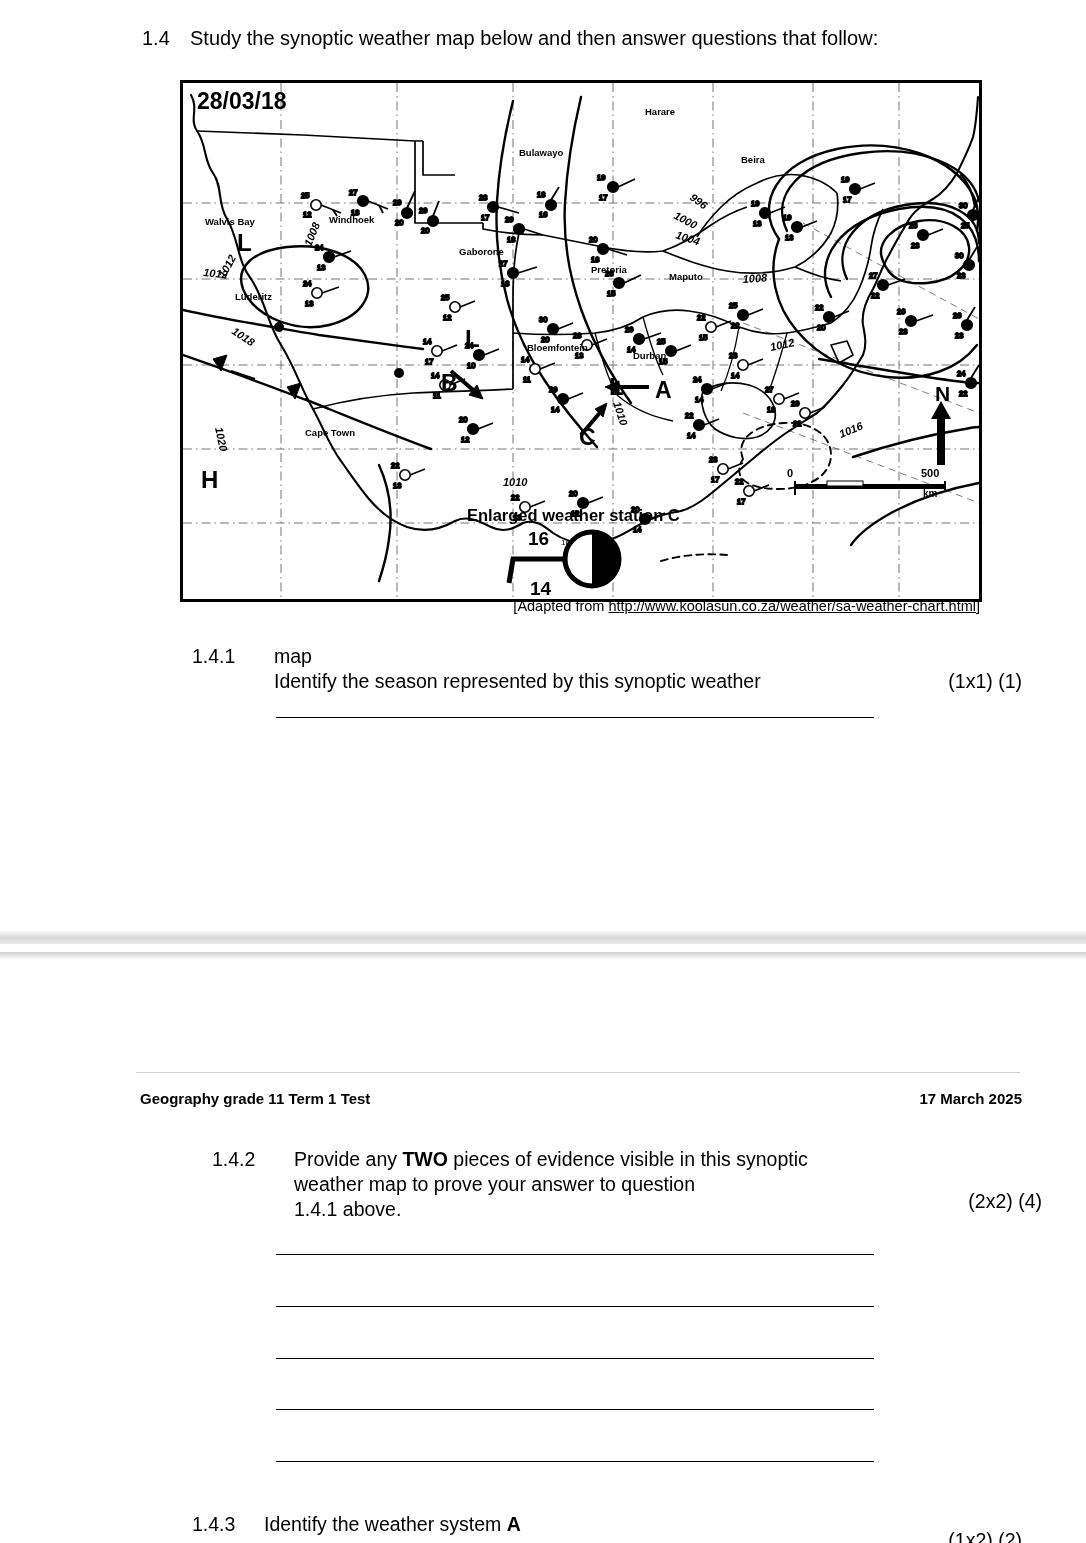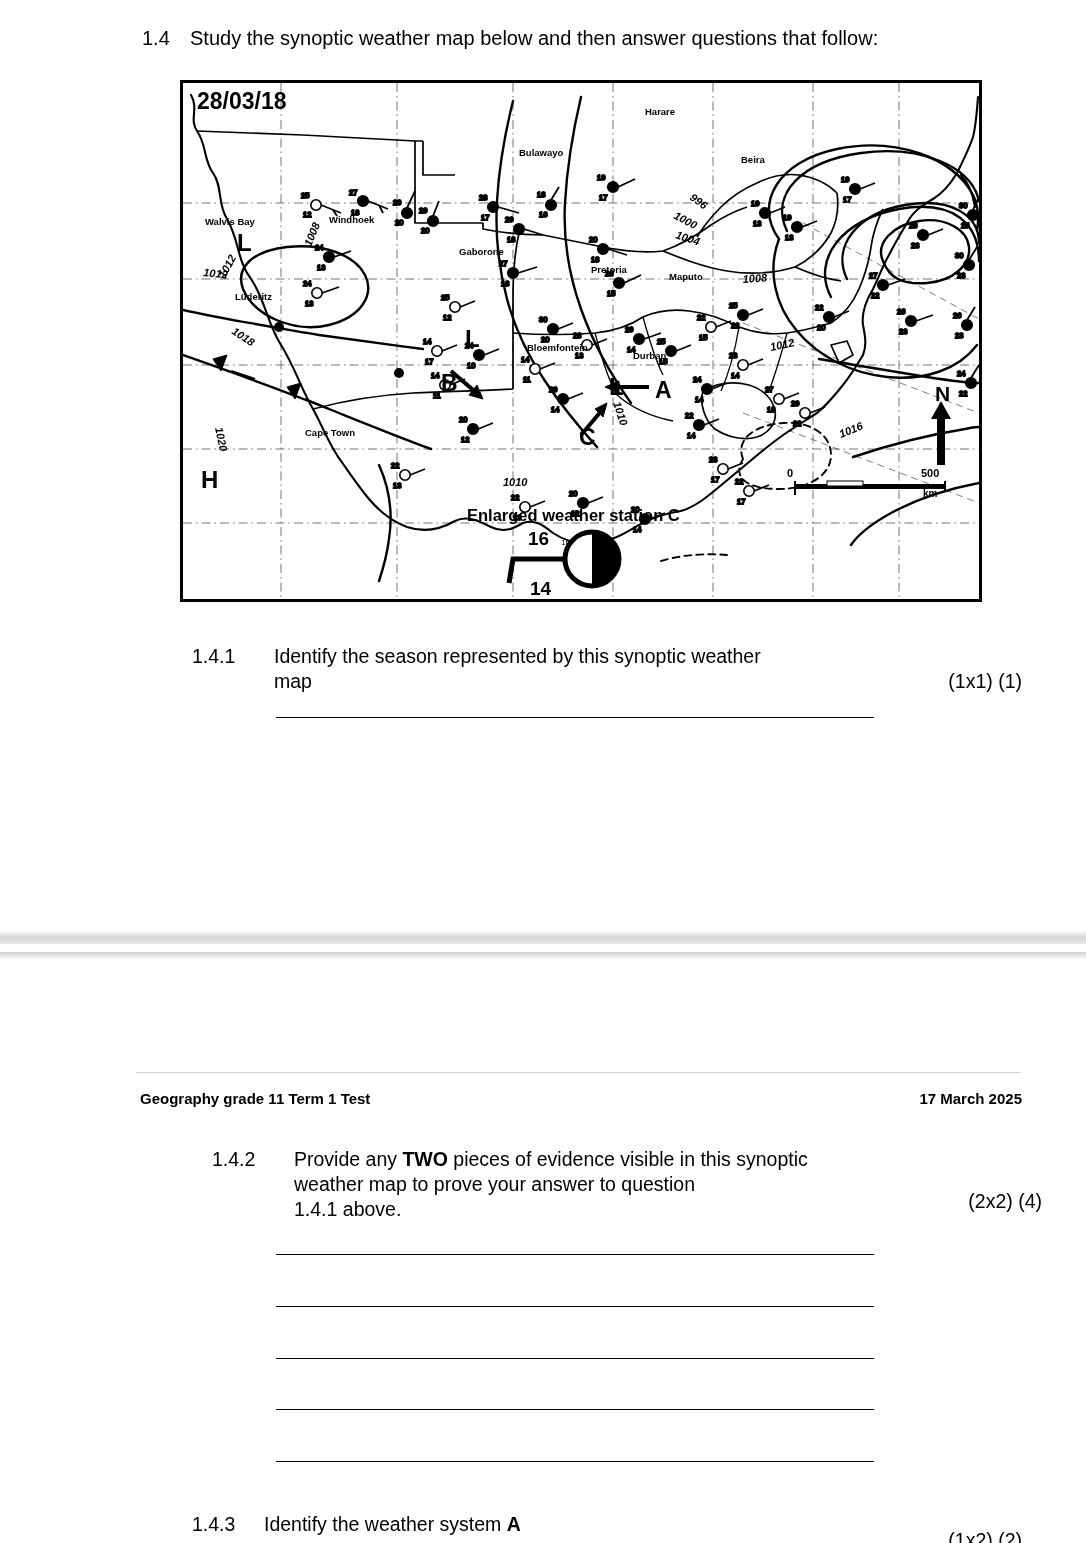--- a/index.html
+++ b/index.html
@@ -668,26 +668,29 @@
         <path d="M409,476 L409,449 A27,27 0 0 1 436,476 Z" fill="#000"></path>
         <path d="M409,476 L436,476 A27,27 0 0 1 409,503 Z" fill="#000"></path>
 
         <path d="M382,476 L330,476 L326,500" fill="none" stroke="#000" stroke-width="5"></path>
         <text x="345" y="462" font-size="19" font-weight="bold" font-family="'Liberation Sans',sans-serif">16</text>
         <text x="347" y="512" font-size="19" font-weight="bold" font-family="'Liberation Sans',sans-serif">14</text>
       </g>
     </svg>
   </div>
 
+  <div class="fig-caption">
+    <span>[Adapted from </span><span class="link">http://www.koolasun.co.za/weather/sa-weather-chart.html</span><span>]</span>
+  </div>
 
   <div class="subq" style="left:192px; top:644px; width:830px;">
     <div class="sq-num">1.4.1</div>
     <div class="sq-body">
+      <div>map</div>
       <div>Identify the season represented by this synoptic weather</div>
-      <div>map</div>
     </div>
     <div class="sq-marks" style="top:25px;">(1x1) (1)</div>
   </div>
   <div class="answer-line" style="left:276px; top:717px; width:598px;"></div>
 
   <div class="page-footer" style="top:1012px;">
     <span class="pg-word">P a g e</span><span class="pg-sep">|</span><span class="pg-num">6</span><span class="pg-of"> of </span><span class="pg-num">8</span>
   </div>
 </div>
 

